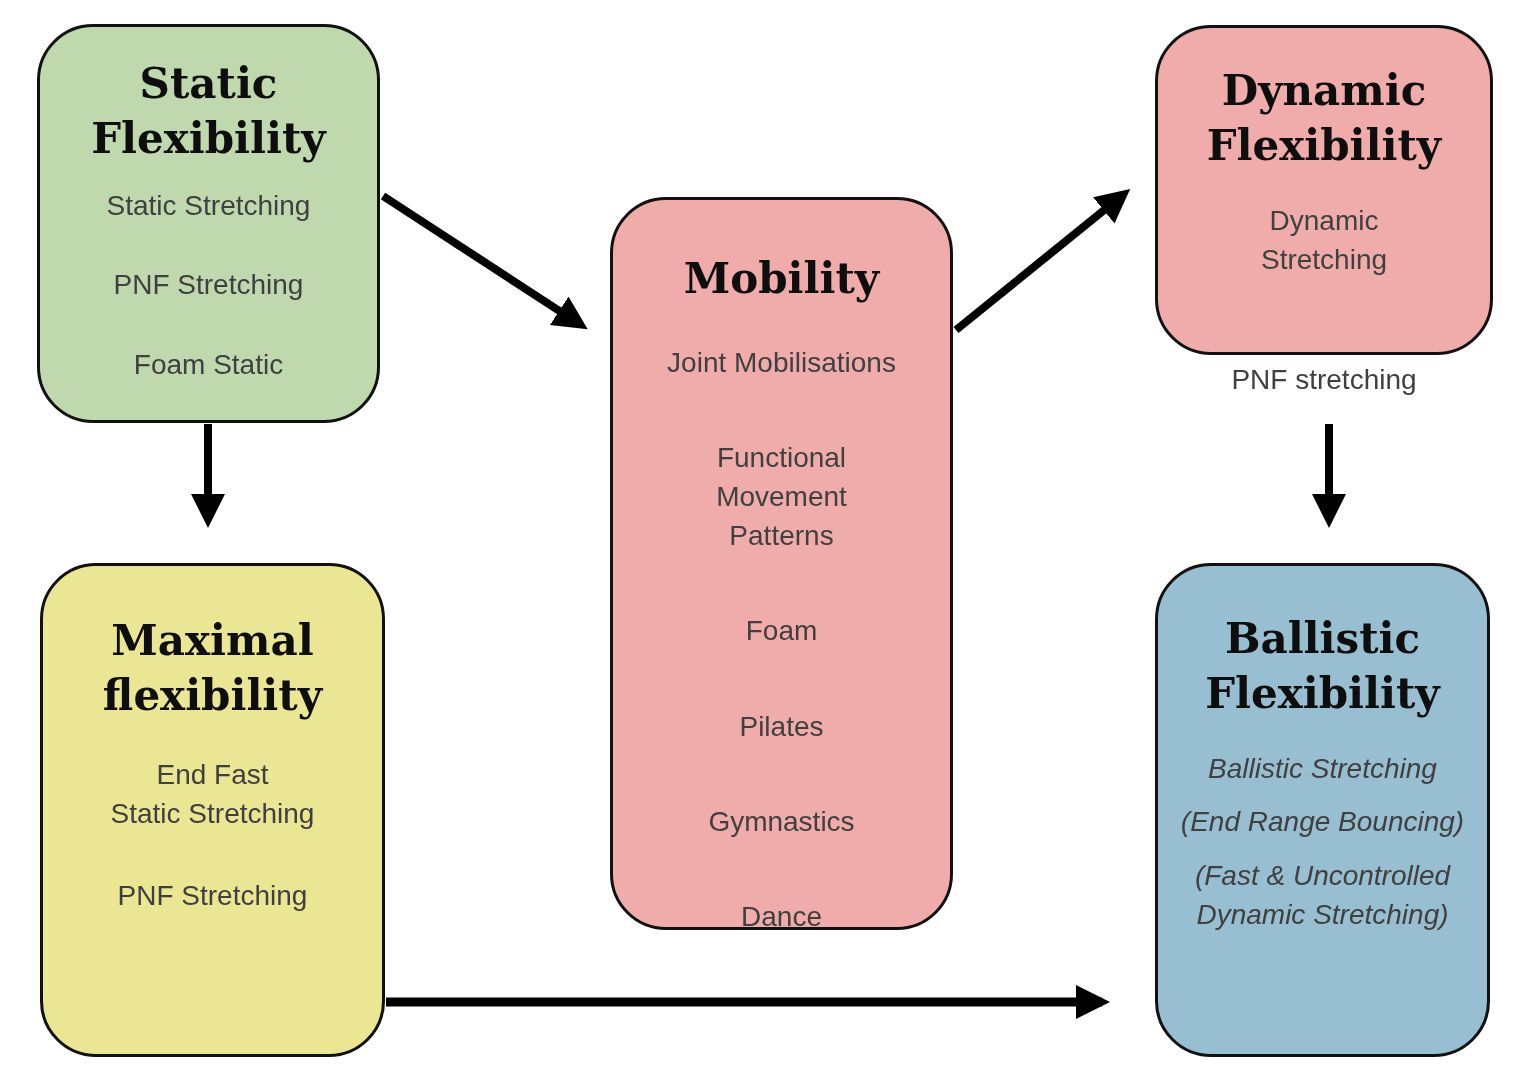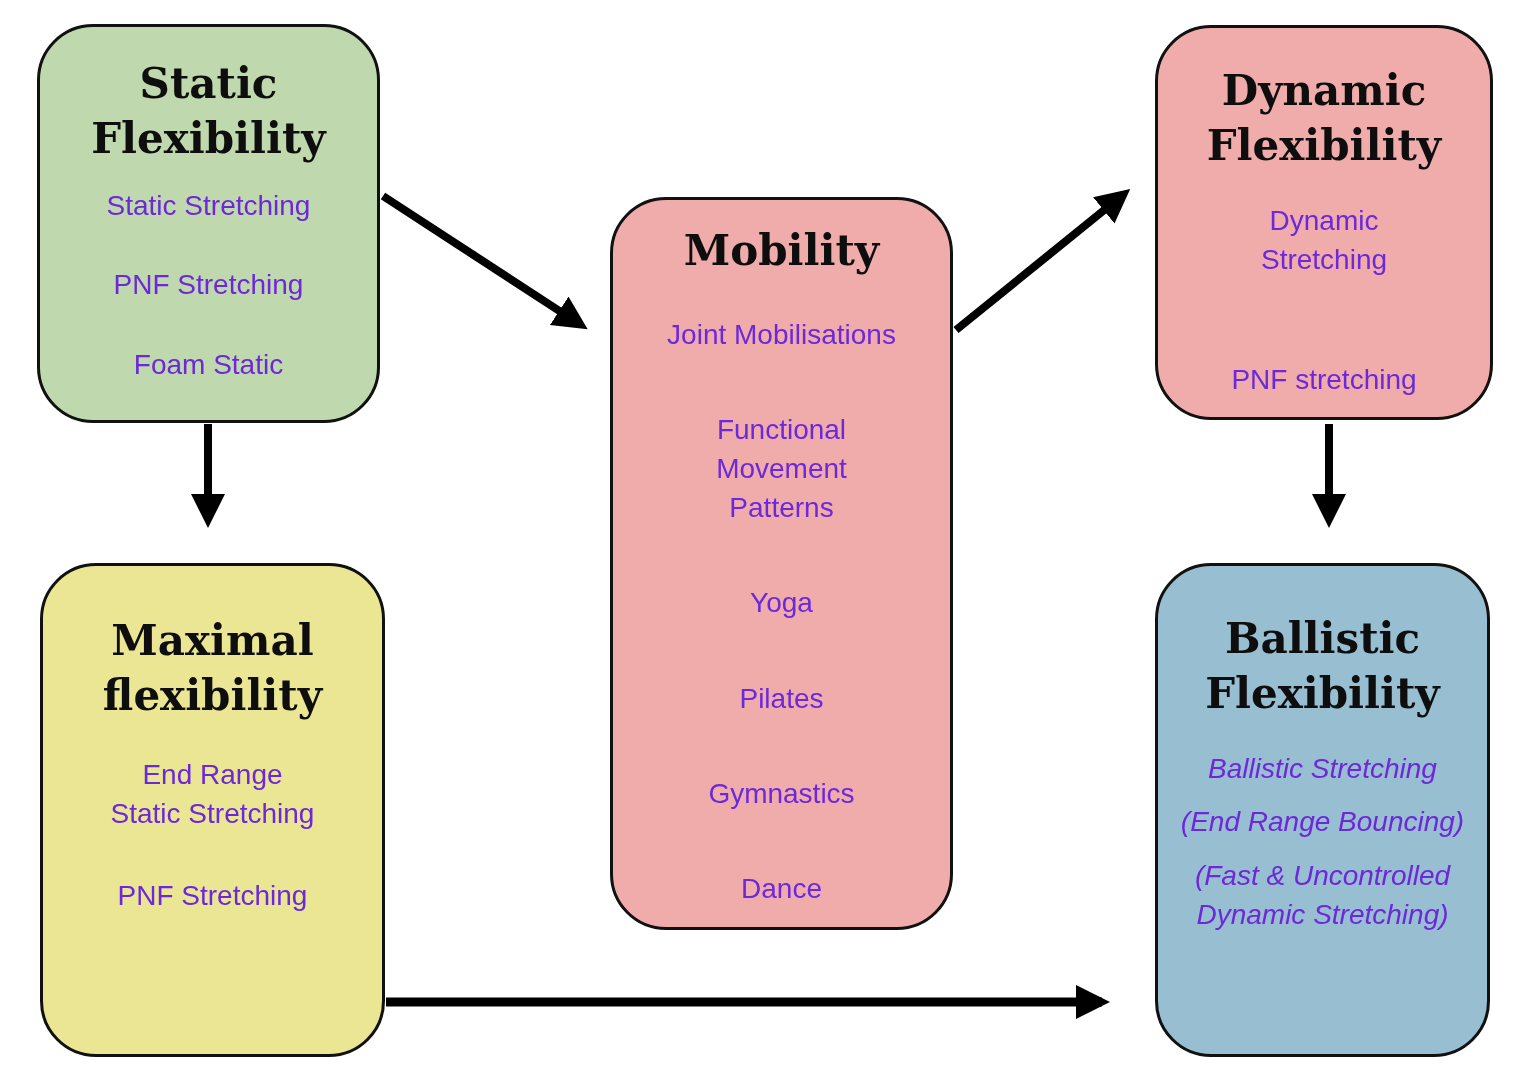--- a/index.html
+++ b/index.html
@@ -39,36 +39,36 @@
   .box-items {
     display:flex;
     flex-direction:column;
     align-items:center;
     width:100%;
   }
   .box-item {
     font-size:28px;
     line-height:1.4;
     white-space:pre-line;
-    color:#6d28d9;
+    color:#404040;
   }
   
   #box-static   { left:37px;   top:24px;  width:343px; height:399px; padding-top:30px; }
   #box-static .box-title { margin-bottom:20px; }
   #box-static .box-items { gap:40px; }
 
   #box-maximal  { left:40px;   top:563px; width:345px; height:494px; padding-top:48px; }
   #box-maximal .box-title { margin-bottom:32px; }
   #box-maximal .box-items { gap:42px; }
 
-  #box-mobility { left:610px;  top:197px; width:343px; height:733px; padding-top:24px; }
+  #box-mobility { left:610px;  top:197px; width:343px; height:733px; padding-top:52px; }
   #box-mobility .box-title { margin-bottom:36px; }
   #box-mobility .box-items { gap:56px; }
 
-  #box-dynamic  { left:1155px; top:25px;  width:338px; height:395px; padding-top:36px; }
+  #box-dynamic  { left:1155px; top:25px;  width:338px; height:330px; padding-top:36px; }
   #box-dynamic .box-title { margin-bottom:28px; }
   #box-dynamic .box-items { gap:80px; }
 
   #box-ballistic { left:1155px; top:563px; width:335px; height:494px; padding-top:46px; }
   #box-ballistic .box-title { margin-bottom:28px; }
   #box-ballistic .box-items { gap:14px;font-style:italic; }
 </style>
 </head>
 <body>
 
@@ -94,34 +94,34 @@
         <p class="box-item">Static Stretching</p>
         <p class="box-item">PNF Stretching</p>
         <p class="box-item">Foam Static</p>
       </div>
   </section>
 
   <section class="box" id="box-maximal" style="background-color: rgb(234, 230, 148);">
     <h2 class="box-title">Maximal
 flexibility</h2>
     <div class="box-items">
-        <p class="box-item">End Range
+        <p class="box-item">End Fast
 Static Stretching</p>
         <p class="box-item">PNF Stretching</p>
       </div>
   </section>
 
   <section class="box" id="box-mobility" style="background-color: rgb(239, 172, 171);">
     <h2 class="box-title">Mobility</h2>
     <div class="box-items">
         <p class="box-item">Joint Mobilisations</p>
         <p class="box-item">Functional
 Movement
 Patterns</p>
-        <p class="box-item">Yoga</p>
+        <p class="box-item">Foam</p>
         <p class="box-item">Pilates</p>
         <p class="box-item">Gymnastics</p>
         <p class="box-item">Dance</p>
       </div>
   </section>
 
   <section class="box" id="box-dynamic" style="background-color: rgb(239, 172, 171);">
     <h2 class="box-title">Dynamic
 Flexibility</h2>
     <div class="box-items">

